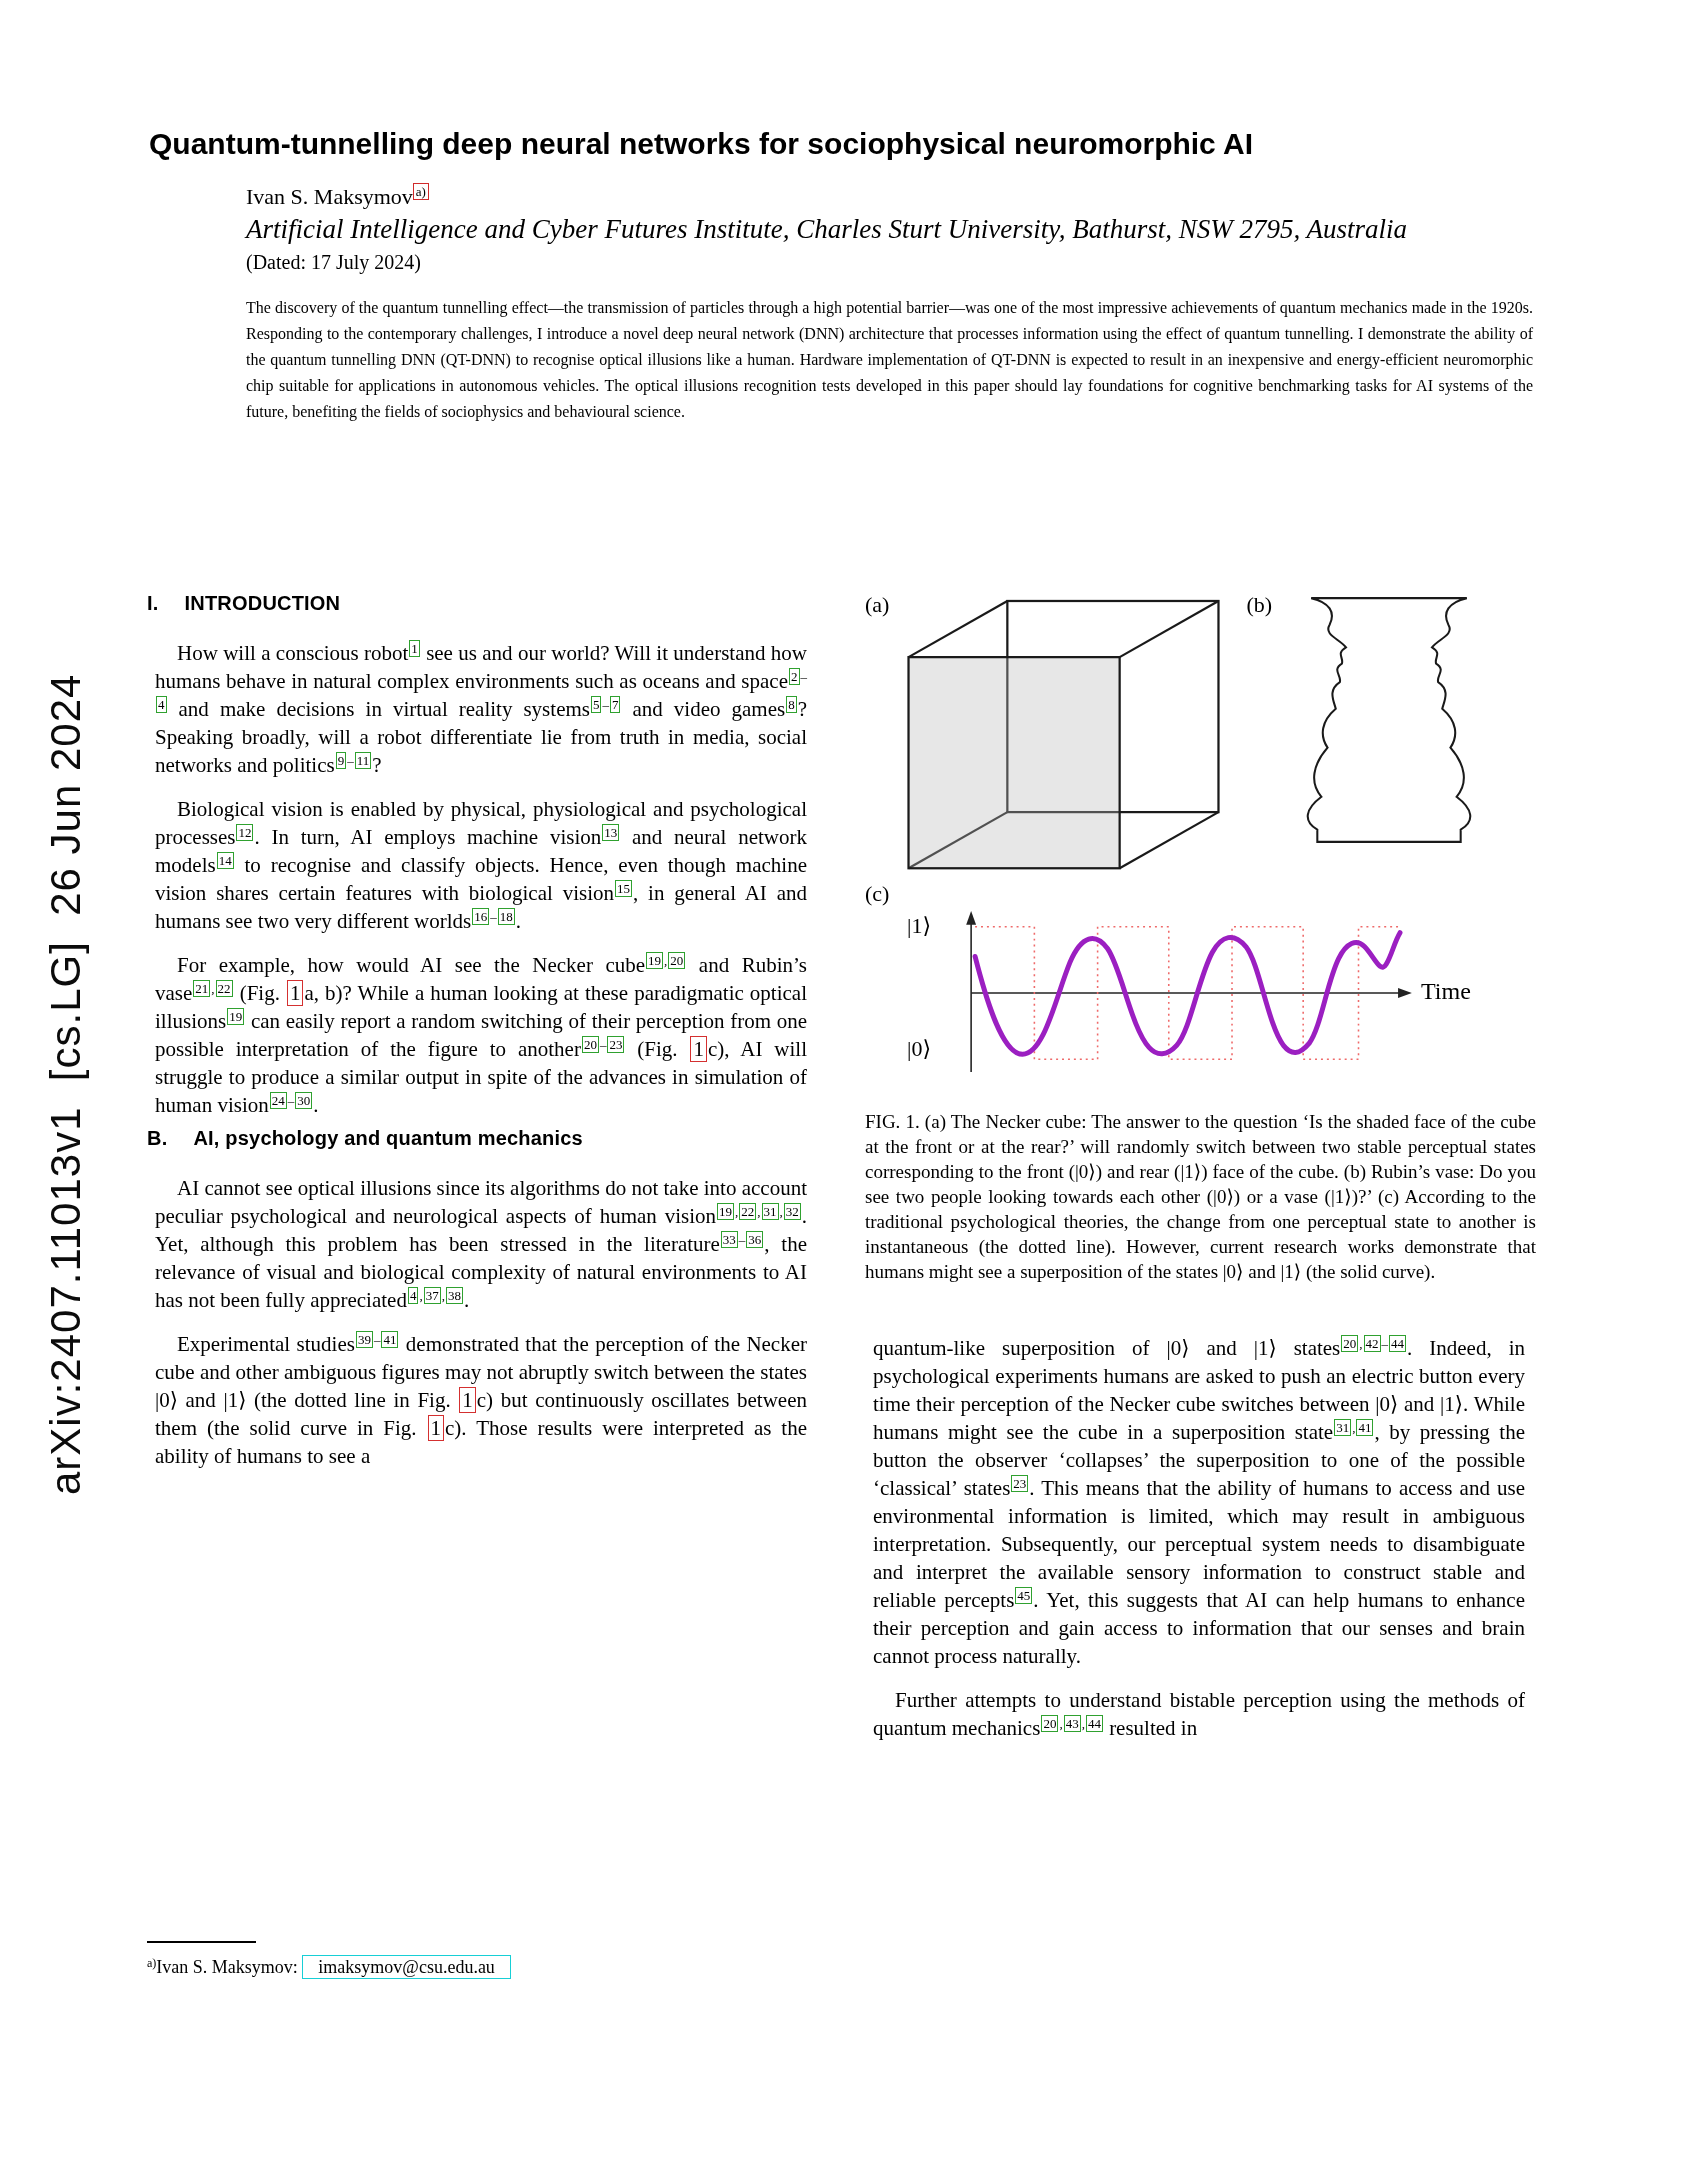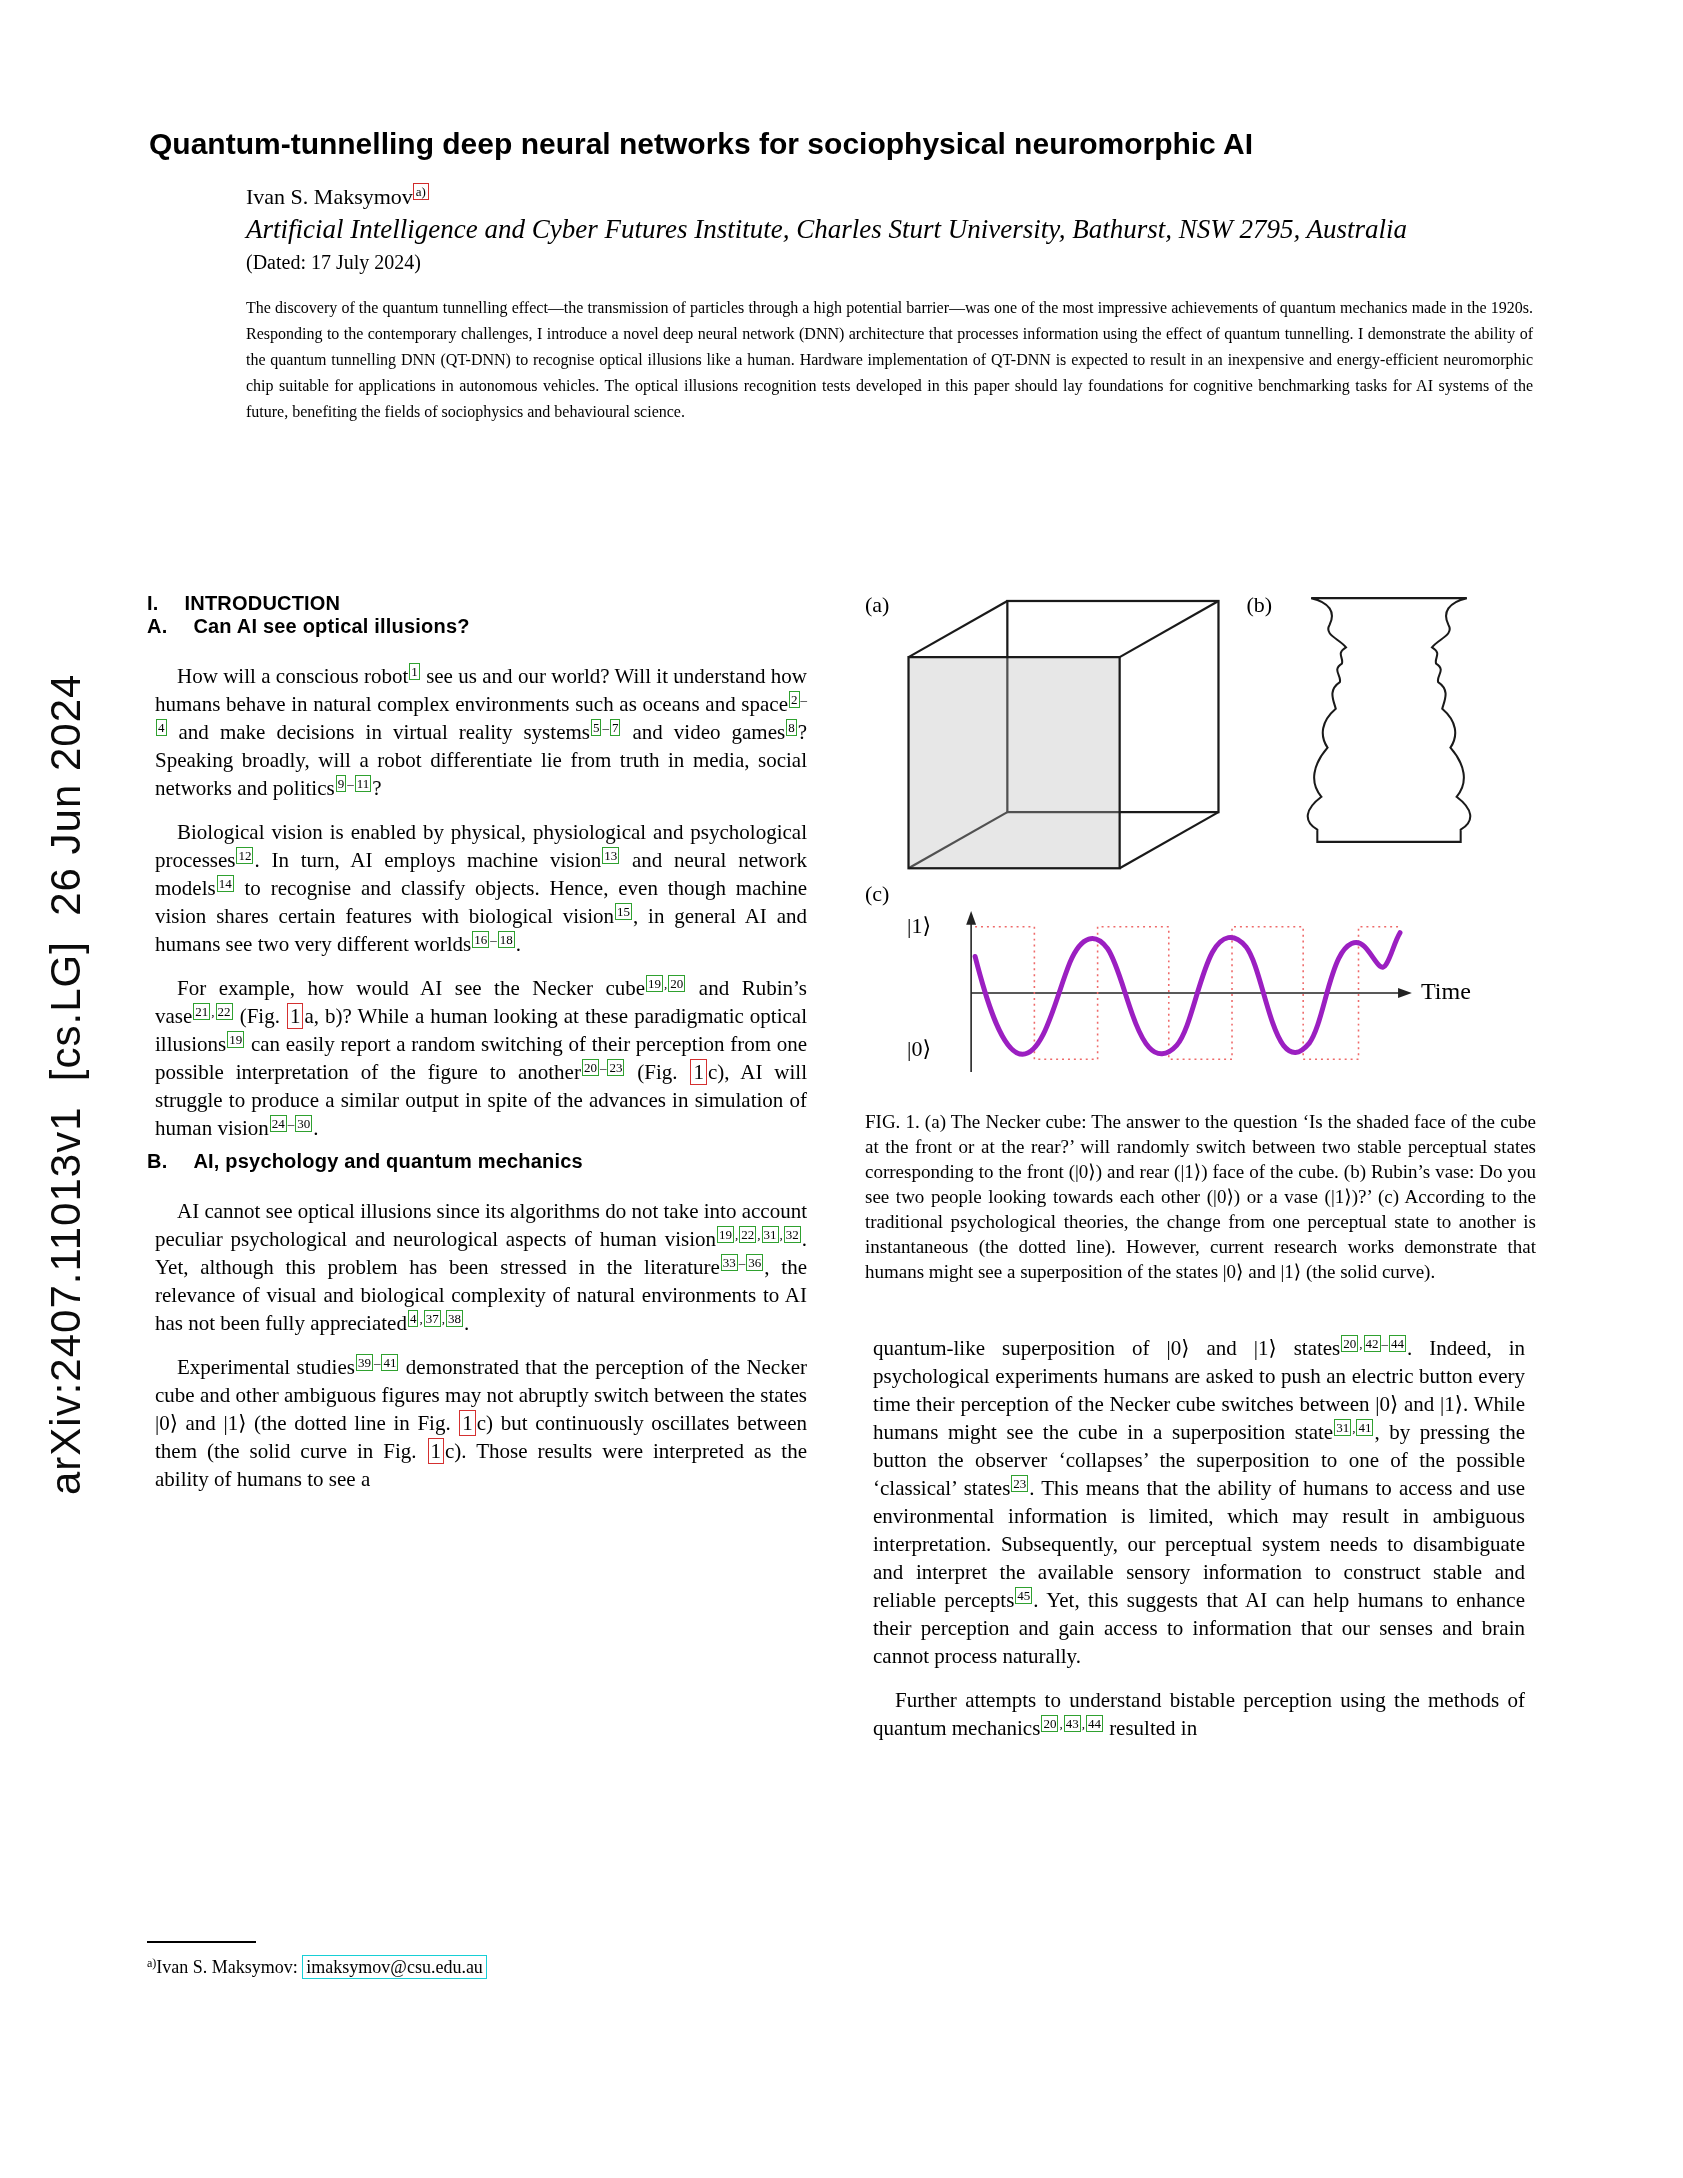--- a/index.html
+++ b/index.html
@@ -57,21 +57,21 @@
   .csep{font-size:13px;line-height:0;vertical-align:7px;}
   .figref{
     border:1.5px solid #d43030;padding:0 2px;margin:0 1px;cursor:pointer;
   }
   
   .footnote-block{margin-top:auto;}
   .footnote-rule{width:109px;border-top:2px solid #000;margin-bottom:14px;}
   .footnote{font-size:18px;}
   .fnsup{font-size:12px;vertical-align:6px;line-height:0;}
   .email-box{
-    border:1.5px solid #17cfd6;padding:1px 3px;cursor:pointer;
+    border:1.5px solid #17cfd6;padding:1px 15px;cursor:pointer;
   }
   
   .figure-panel{width:671px;}
   .fig-row1{display:flex;align-items:flex-start;}
   .fig-label{font-size:22px;}
   .fig-label.la{margin-right:6px;}
   .fig-label.lb{margin-left:14px;margin-right:4px;}
   .fig-row2{margin-top:6px;}
   .plot{position:relative;width:653px;height:180px;margin-top:2px;}
   .plot svg{position:absolute;left:94px;top:0;}
@@ -99,23 +99,20 @@
 <div class="dated">(Dated: 17 July 2024)</div>
 <div class="abstract">The discovery of the quantum tunnelling effect—the transmission of particles through a high potential barrier—was one of the most impressive achievements of quantum mechanics made in the 1920s. Responding to the contemporary challenges, I introduce a novel deep neural network (DNN) architecture that processes information using the effect of quantum tunnelling. I demonstrate the ability of the quantum tunnelling DNN (QT-DNN) to recognise optical illusions like a human. Hardware implementation of QT-DNN is expected to result in an inexpensive and energy-efficient neuromorphic chip suitable for applications in autonomous vehicles. The optical illusions recognition tests developed in this paper should lay foundations for cognitive benchmarking tasks for AI systems of the future, benefiting the fields of sociophysics and behavioural science.</div>
 
 <div class="columns">
 
   <div class="col col-left">
     <h2 class="shead">
       <span class="hnum">I.</span><span class="htxt">INTRODUCTION</span>
     </h2>
 
-    <h2 class="shead gap36">
-      <span class="hnum">A.</span><span class="htxt">Can AI see optical illusions?</span>
-    </h2>
 
     <p class="para first"><span>How will a conscious robot</span><span class="cite">1</span><span> see us and our world? Will it understand how humans behave in natural complex environments such as oceans and space</span><span class="cite">2</span><span class="csep">–</span><span class="cite">4</span><span> and make decisions in virtual reality systems</span><span class="cite">5</span><span class="csep">–</span><span class="cite">7</span><span> and video games</span><span class="cite">8</span><span>? Speaking broadly, will a robot differentiate lie from truth in media, social networks and politics</span><span class="cite">9</span><span class="csep">–</span><span class="cite">11</span><span>?</span></p>
     <p class="para"><span>Biological vision is enabled by physical, physiological and psychological processes</span><span class="cite">12</span><span>. In turn, AI employs machine vision</span><span class="cite">13</span><span> and neural network models</span><span class="cite">14</span><span> to recognise and classify objects. Hence, even though machine vision shares certain features with biological vision</span><span class="cite">15</span><span>, in general AI and humans see two very different worlds</span><span class="cite">16</span><span class="csep">–</span><span class="cite">18</span><span>.</span></p>
     <p class="para"><span>For example, how would AI see the Necker cube</span><span class="cite">19</span><span class="csep">,</span><span class="cite">20</span><span> and Rubin’s vase</span><span class="cite">21</span><span class="csep">,</span><span class="cite">22</span><span> (Fig. </span><span class="figref">1</span><span>a, b)? While a human looking at these paradigmatic optical illusions</span><span class="cite">19</span><span> can easily report a random switching of their perception from one possible interpretation of the figure to another</span><span class="cite">20</span><span class="csep">–</span><span class="cite">23</span><span> (Fig. </span><span class="figref">1</span><span>c), AI will struggle to produce a similar output in spite of the advances in simulation of human vision</span><span class="cite">24</span><span class="csep">–</span><span class="cite">30</span><span>.</span></p>
 
     <h2 class="shead gap30">
       <span class="hnum">B.</span><span class="htxt">AI, psychology and quantum mechanics</span>
     </h2>
 
     <p class="para first"><span>AI cannot see optical illusions since its algorithms do not take into account peculiar psychological and neurological aspects of human vision</span><span class="cite">19</span><span class="csep">,</span><span class="cite">22</span><span class="csep">,</span><span class="cite">31</span><span class="csep">,</span><span class="cite">32</span><span>. Yet, although this problem has been stressed in the literature</span><span class="cite">33</span><span class="csep">–</span><span class="cite">36</span><span>, the relevance of visual and biological complexity of natural environments to AI has not been fully appreciated</span><span class="cite">4</span><span class="csep">,</span><span class="cite">37</span><span class="csep">,</span><span class="cite">38</span><span>.</span></p>

